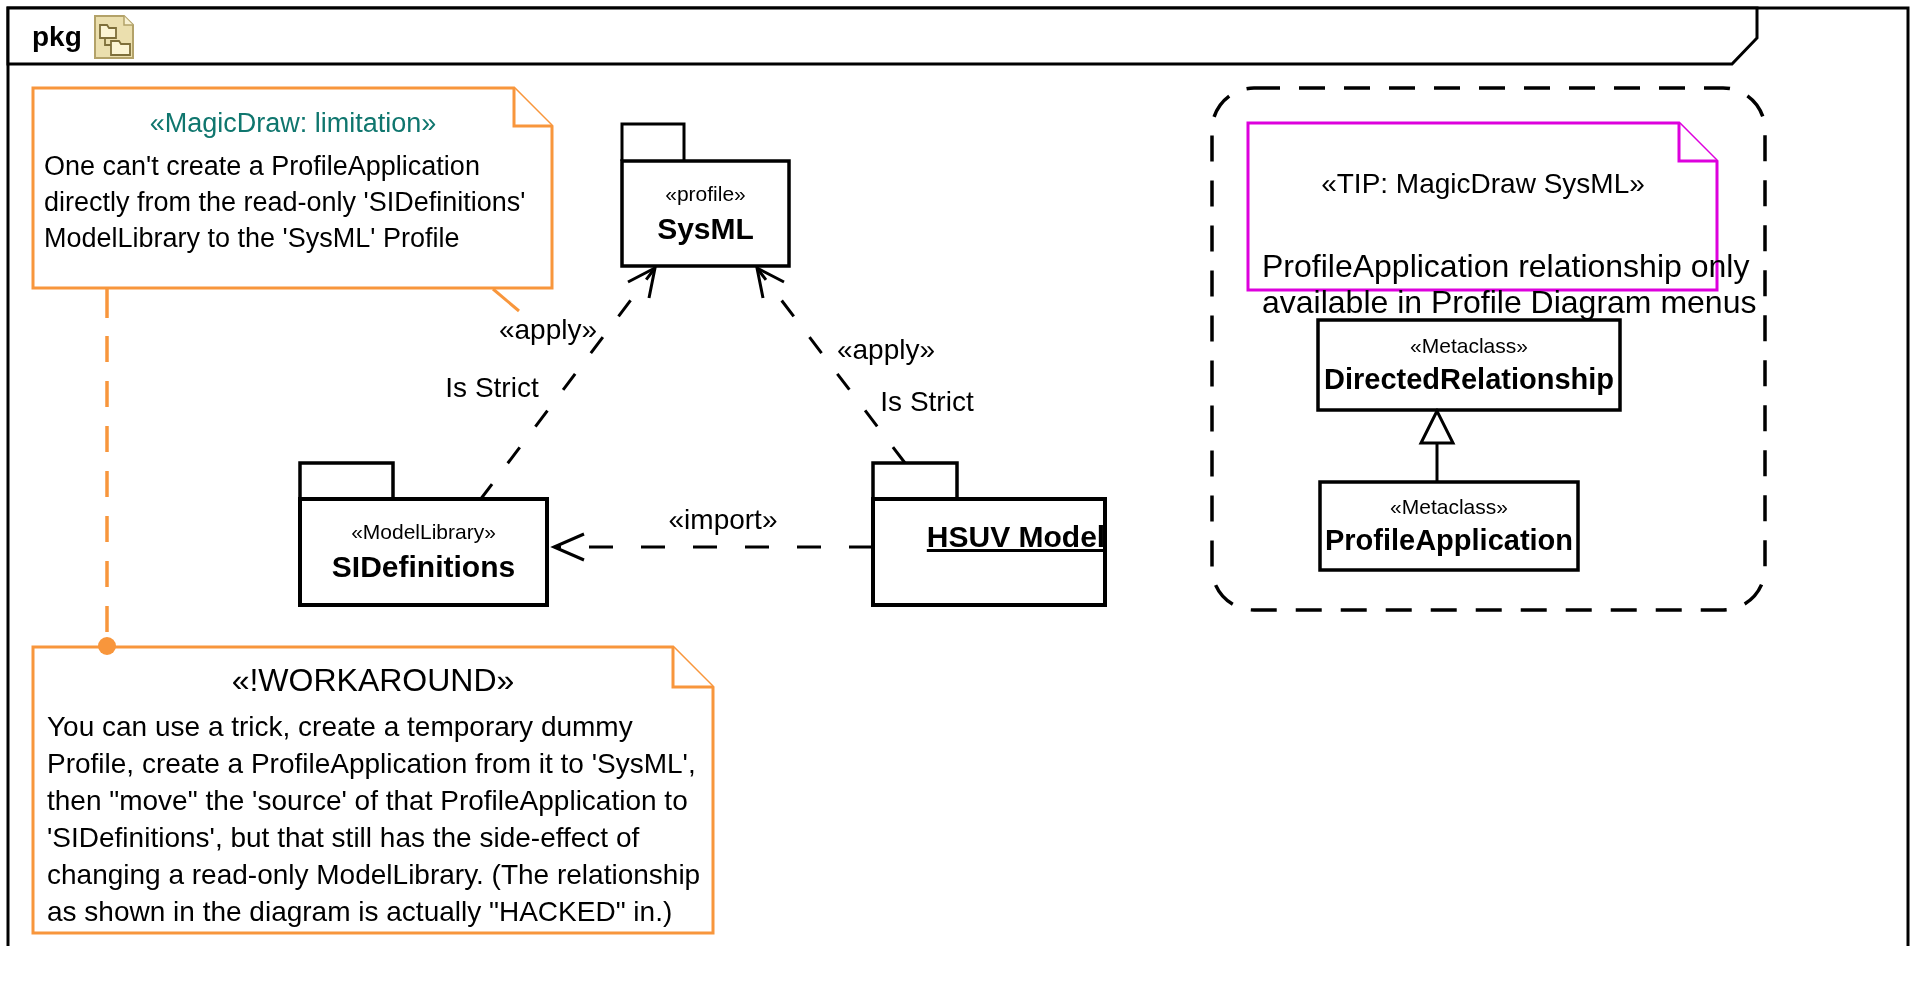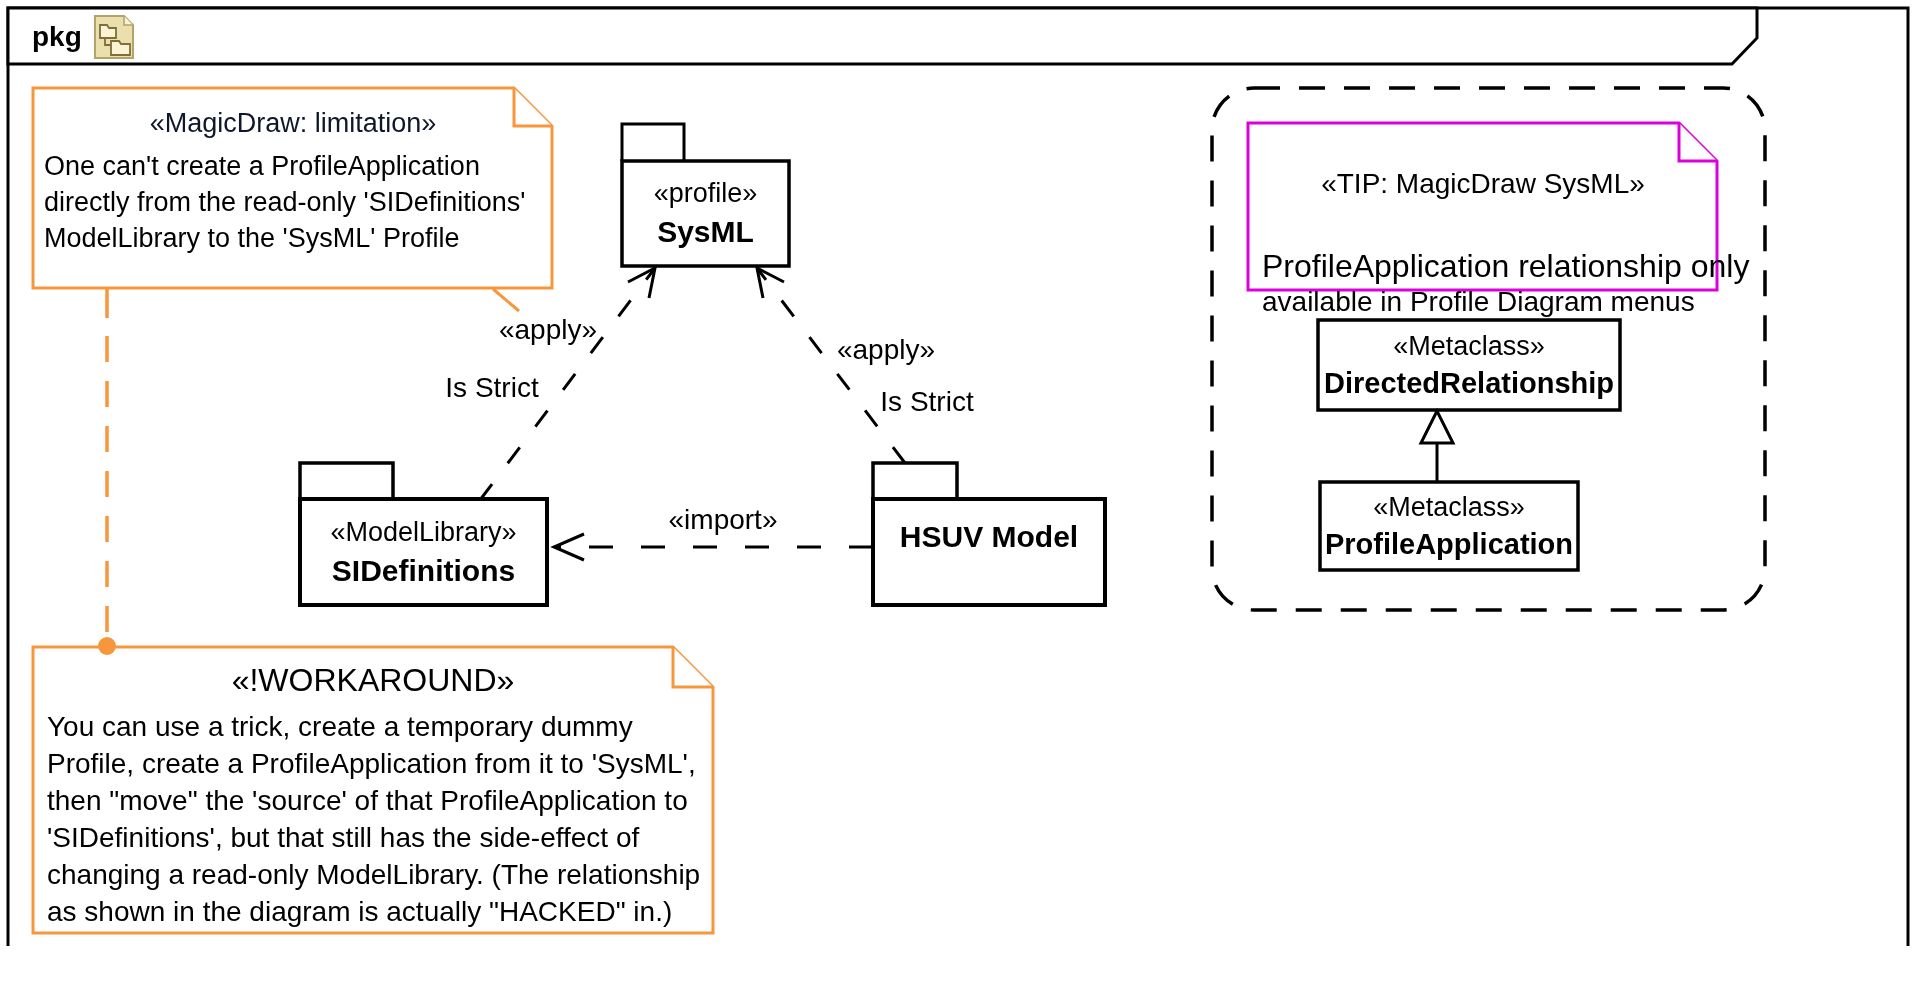--- a/index.html
+++ b/index.html
@@ -10,30 +10,30 @@
   .layer{position:absolute;left:0;top:0;}
   .abs{position:absolute;}
   .ctr{transform:translate(-50%,-50%);white-space:nowrap;}
   .titlebar{
     position:absolute;left:8px;top:10px;height:54px;width:1730px;
     display:flex;align-items:center;gap:9px;padding-left:24px;
     font-size:28px;
   }
   .bold{font-weight:bold;}
   .pkgtext{position:absolute;display:flex;flex-direction:column;align-items:center;justify-content:center;text-align:center;}
-  .stereo{font-size:27px;}
+  .stereo{font-size:21px;}
   .pkgname{font-size:30px;font-weight:bold;margin-top:6px;}
   .clsname{font-size:29px;font-weight:bold;margin-top:5px;}
   .italic{}
   .notebody{position:absolute;}
   .notetitle{text-align:center;font-size:27px;margin-bottom:9px;}
   .noteline{font-size:27px;line-height:36px;white-space:nowrap;}
   .wkline{font-size:28px;line-height:37px;white-space:nowrap;}
   .edgelabel{font-size:28px;}
-  .orange-text{color:#0f172a;}
+  .orange-text{color:#0f766e;}
 </style>
 </head>
 <body>
 
 <div class="canvas">
 
   <svg class="layer" width="1920" height="998" viewBox="0 0 1920 998">
 
     <rect x="8" y="8" width="1900" height="977" fill="none" stroke="#000" stroke-width="3"></rect>
 
@@ -94,21 +94,21 @@
   <div class="pkgtext" style="left:622px;top:161px;width:167px;height:105px;">
     <div class="stereo">«profile»</div>
     <div class="pkgname">SysML</div>
   </div>
 
   <div class="pkgtext" style="left:300px;top:499px;width:247px;height:106px;">
     <div class="stereo">«ModelLibrary»</div>
     <div class="pkgname">SIDefinitions</div>
   </div>
 
-  <div class="pkgtext" style="left:873px;top:499px;width:232px;height:70px;">
+  <div class="pkgtext" style="left:900px;top:499px;width:232px;height:70px;text-decoration:underline;">
     <div class="pkgname">HSUV Model</div>
   </div>
 
   <div class="abs ctr edgelabel" style="left:548px;top:330px;">«apply»</div>
   <div class="abs ctr edgelabel" style="left:492px;top:388px;">Is Strict</div>
 
   <div class="abs ctr edgelabel" style="left:886px;top:350px;">«apply»</div>
   <div class="abs ctr edgelabel" style="left:927px;top:402px;">Is Strict</div>
 
   <div class="abs ctr edgelabel" style="left:723px;top:520px;">«import»</div>
@@ -136,16 +136,16 @@
     <div class="wkline">Profile, create a ProfileApplication from it to 'SysML',</div>
     <div class="wkline">then "move" the 'source' of that ProfileApplication to</div>
     <div class="wkline">'SIDefinitions', but that still has the side-effect of</div>
     <div class="wkline">changing a read-only ModelLibrary. (The relationship</div>
     <div class="wkline">as shown in the diagram is actually "HACKED" in.)</div>
   </div>
 
   <div class="notebody" style="left:1262px;top:168px;width:442px;">
     <div class="notetitle" style="font-size:28px;">«TIP: MagicDraw SysML»</div>
     <div class="noteline" style="font-size:32px;margin-top:48px;">ProfileApplication relationship only</div>
-    <div class="noteline" style="font-size:28px;">available in Profile Diagram menus</div>
+    <div class="noteline" style="font-size:32px;">available in Profile Diagram menus</div>
   </div>
 
 </div>
 
 </body></html>

